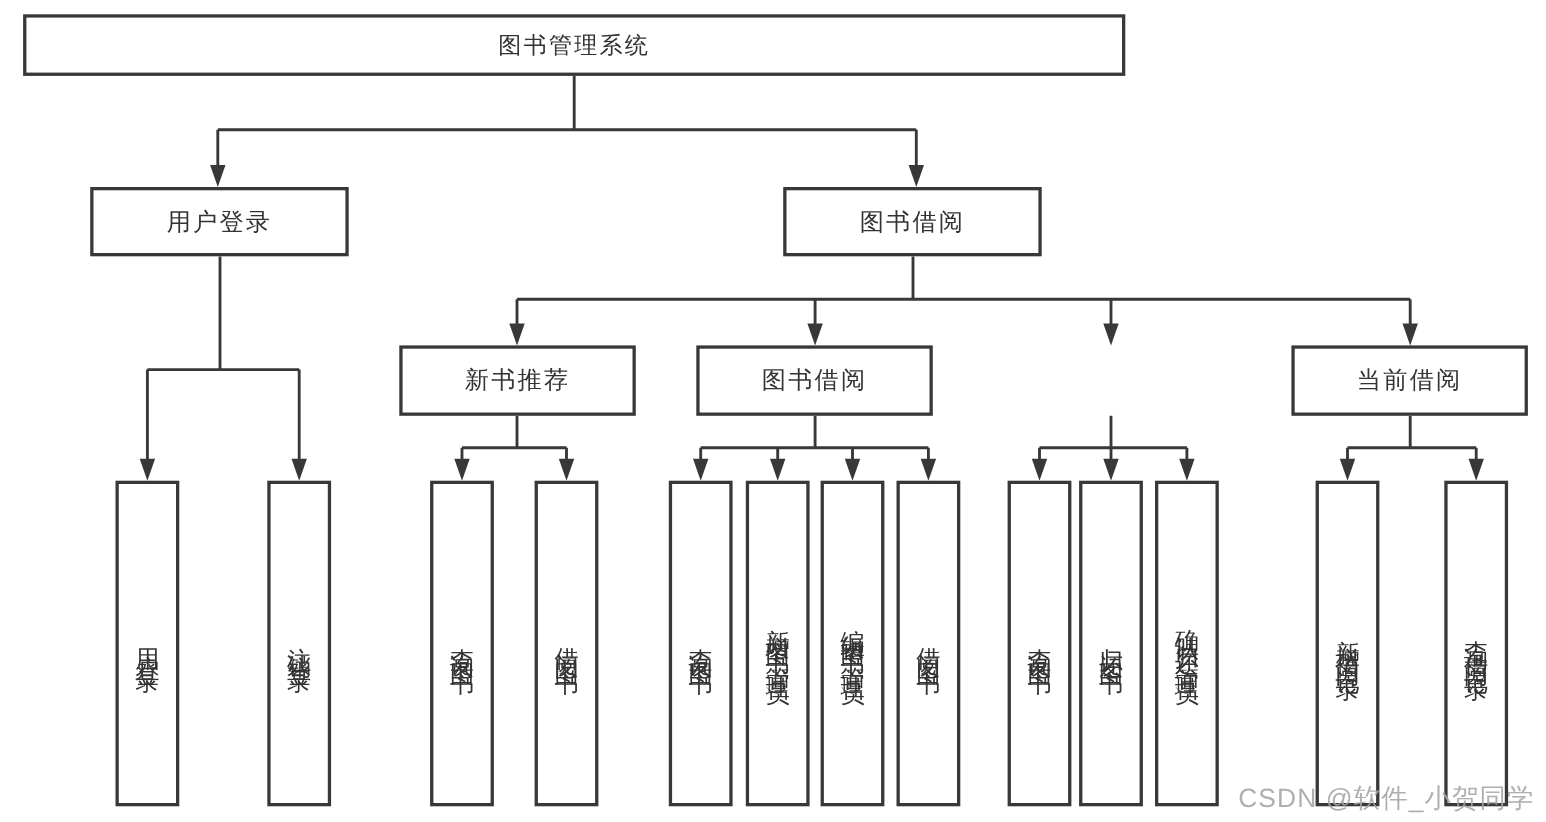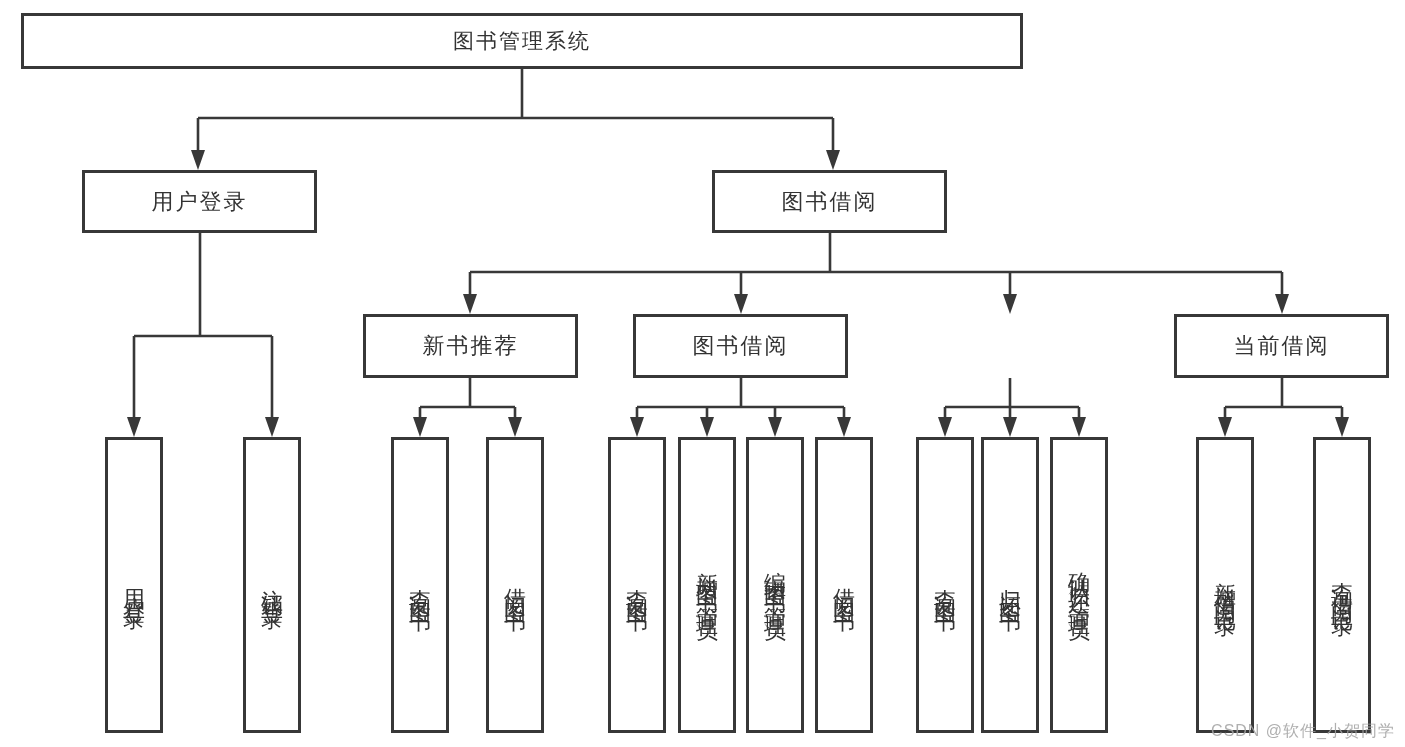--- a/index.html
+++ b/index.html
@@ -41,21 +41,21 @@
     writing-mode: vertical-rl;
     text-orientation: mixed;
     font-size: 22px;
     letter-spacing: 7px;
     line-height: 1;
   }
   .watermark {
     position: absolute;
     right: 10px;
     bottom: 5px;
-    font-size: 16px;
+    font-size: 24px;
     letter-spacing: 1px;
     color: rgba(164,164,164,0.88);
     z-index: 5;
     white-space: nowrap;
   }
 </style>
 </head>
 <body>
 
 <div class="stage">

